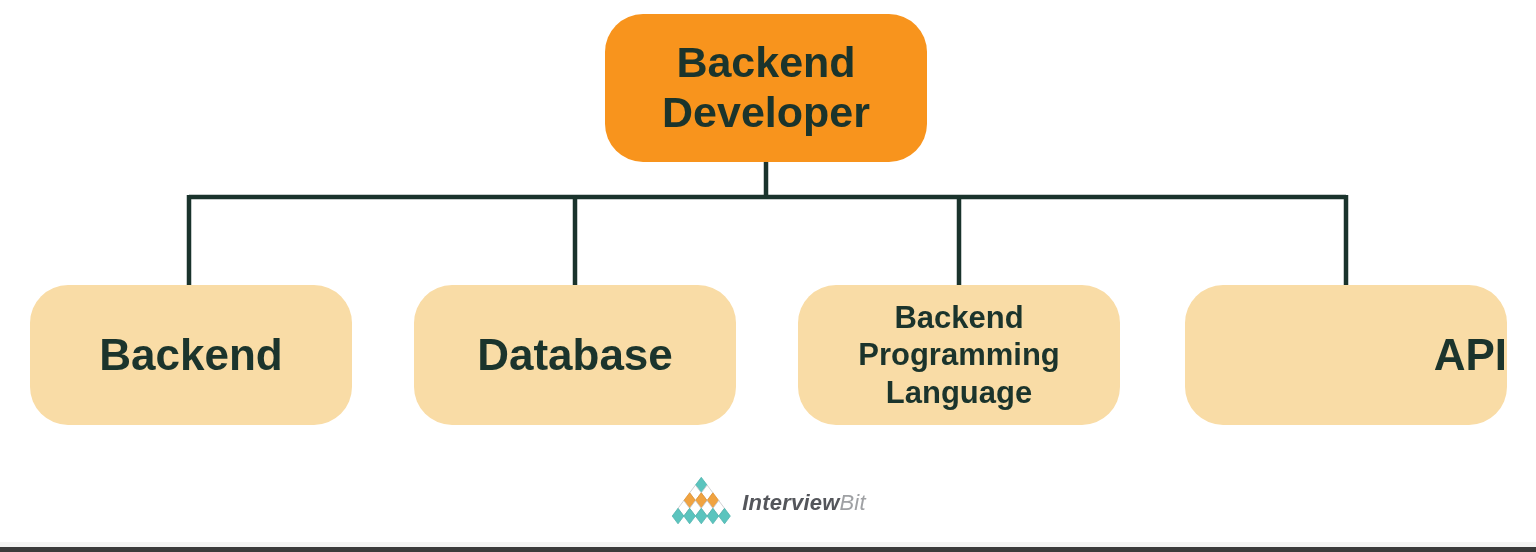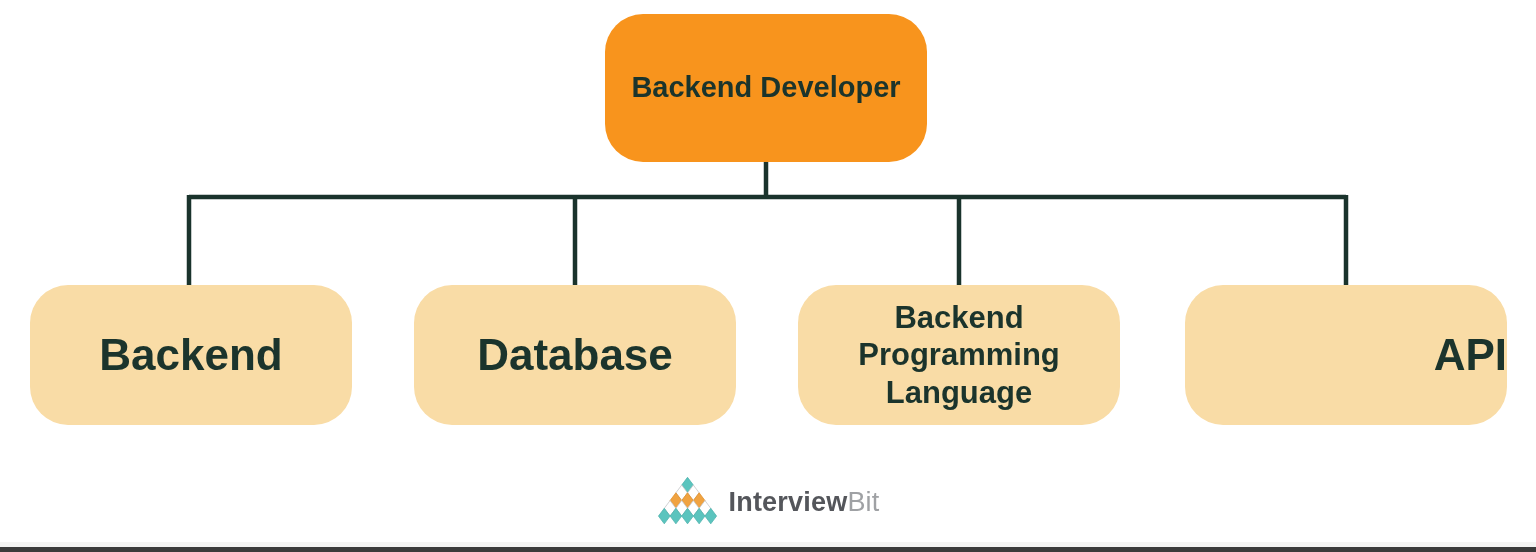--- a/index.html
+++ b/index.html
@@ -7,36 +7,36 @@
     position:relative;width:1536px;height:552px;background:#ffffff;overflow:hidden;
     font-family:"Liberation Sans", sans-serif;
   }
   .connectors{position:absolute;left:0;top:0;pointer-events:none;}
   .node{
     position:absolute;display:flex;align-items:center;justify-content:center;
     text-align:center;font-weight:bold;color:var(--ink);border-radius:38px;
   }
   .root{
     left:605px;top:14px;width:322px;height:148px;
-    background:var(--root-fill);font-size:29px;line-height:1.16;padding:0 24px;box-sizing:border-box;
+    background:var(--root-fill);font-size:43px;line-height:1.16;padding:0 24px;box-sizing:border-box;
   }
   .child{
     top:285px;width:322px;height:140px;background:var(--child-fill);font-size:44px;
     box-sizing:border-box;
   }
   .child.c0{left:30px;}
   .child.c1{left:414px;}
   .child.c2{left:798px;font-size:31px;line-height:1.2;padding:16px 34px;}
   .child.c3{left:1185px;justify-content:flex-end;}
   .logo{
     position:absolute;top:477px;left:50%;transform:translateX(-50%);
     display:flex;align-items:center;gap:10px;white-space:nowrap;
   }
   .logo-mark{display:block;}
-  .logo-text{font-size:27px;letter-spacing:0.2px;}
+  .logo-text{font-size:22px;letter-spacing:0.2px;font-style:italic;}
   .logo-primary{font-weight:bold;color:var(--logo-text-primary);}
   .logo-secondary{font-weight:normal;color:var(--logo-text-secondary);}
   .bottom-light{position:absolute;left:0;right:0;bottom:5px;height:5px;background:#f4f4f3;}
   .bottom-dark{position:absolute;left:0;right:0;bottom:0;height:5px;background:var(--bottom-bar);}
 </style>
 </head>
 <body>
 
 <div class="stage">
 

